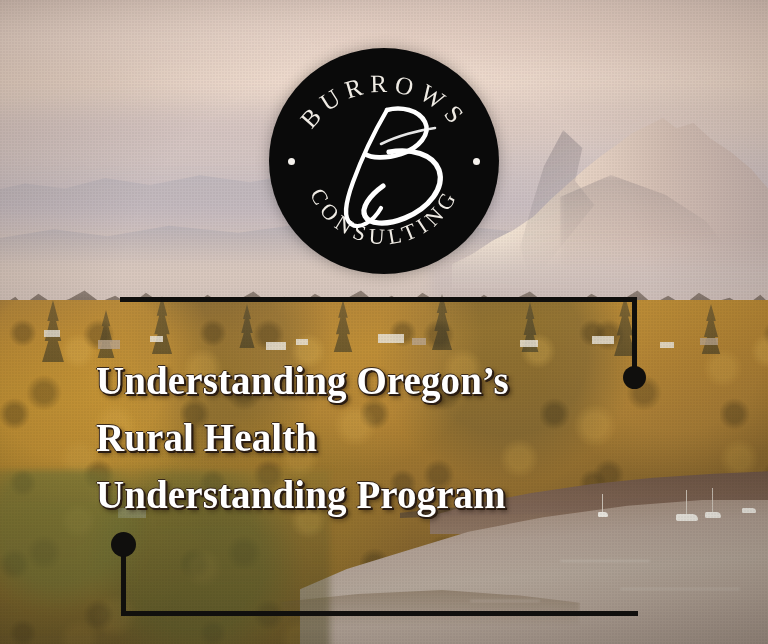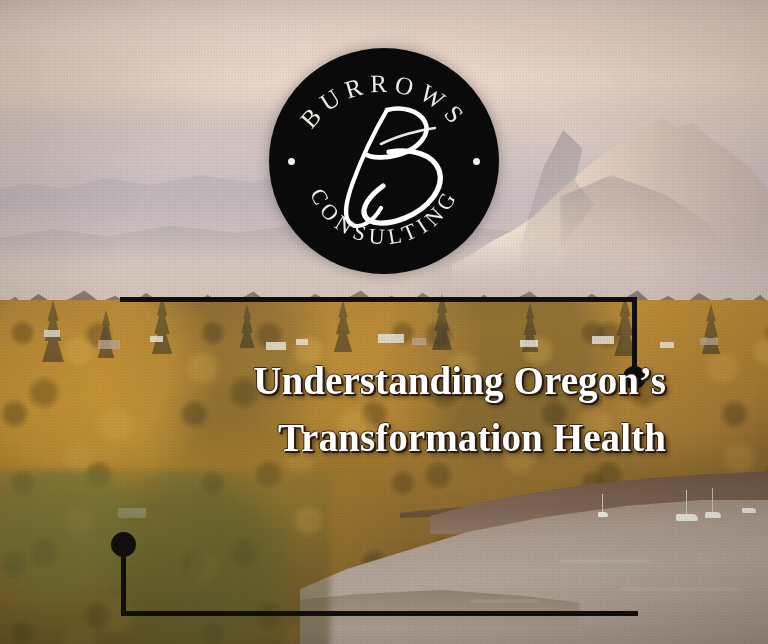--- a/index.html
+++ b/index.html
@@ -240,21 +240,21 @@
   .br-bot-h  { left: 121px; top: 611px;  width: 517px; height: 5px; }
   .br-bot-knob {
     position: absolute; left: 111px; top: 532px;
     width: 25px; height: 25px; border-radius: 50%; background:#100f0d;
   }
 
   
   .title-block {
     position: absolute;
     left: 96px; top: 352px; width: 570px;
-    text-align: right;
+    text-align: left;
     pointer-events: none;
   }
   .title-line {
     display: block;
     font-family: "Liberation Serif", "DejaVu Serif", serif;
     font-weight: 700;
     font-size: 39px;
     line-height: 57px;
     letter-spacing: .1px;
     color: #ffffff;
@@ -376,16 +376,17 @@
   <div class="bracket br-top-h"></div>
   <div class="bracket br-top-v"></div>
   <div class="br-top-knob"></div>
 
   <div class="bracket br-bot-v"></div>
   <div class="bracket br-bot-h"></div>
   <div class="br-bot-knob"></div>
 
   <div class="title-block">
     <span class="title-line">Understanding Oregon’s</span>
-    <span class="title-line">Transformation Health</span>
+    <span class="title-line">Rural Health</span>
+    <span class="title-line">Understanding Program</span>
   </div>
 
 </div>
 
 </body></html>

